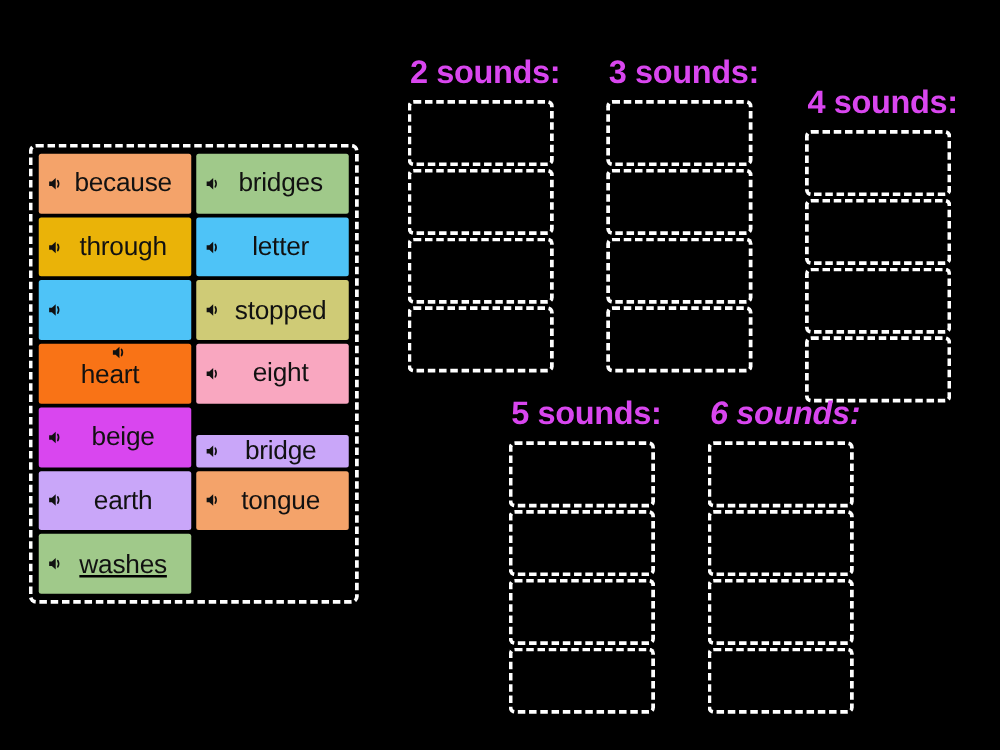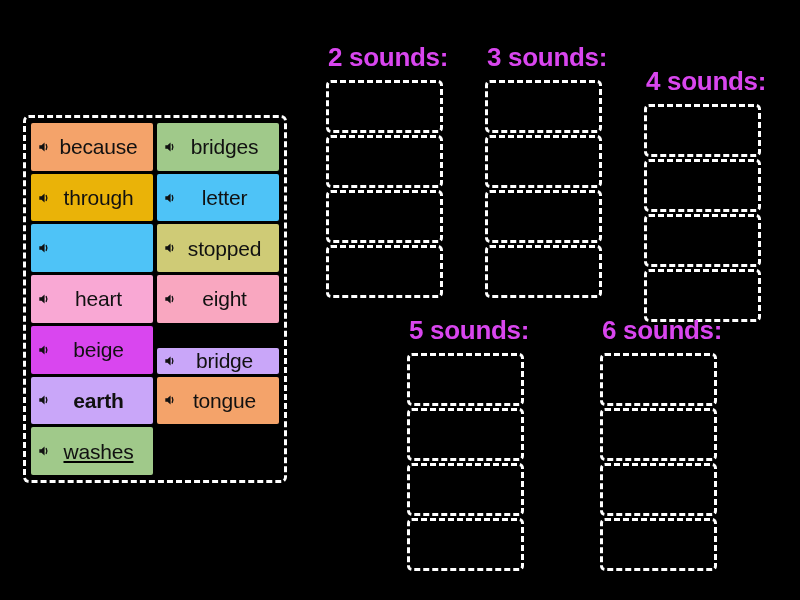--- a/index.html
+++ b/index.html
@@ -87,21 +87,21 @@
     box-sizing: border-box;
     border: 3px dashed #ffffff;
     border-radius: 5px;
     background: transparent;
   }
 
   #group-2 { left: 326px; top: 44px; }
   #group-3 { left: 485px; top: 44px; }
   #group-4 { left: 644px; top: 44px; margin-top: 24px; }
   #group-5 { left: 407px; top: 317px; }
-  #group-6 { left: 600px; top: 317px; }
+  #group-6 { left: 566px; top: 317px; font-style: italic; }
 </style>
 </head>
 <body>
 
 <div id="word-bank">
   <div id="word-grid">
       <div class="word-tile" style="background: rgb(244, 163, 106);">
         <span class="speaker-icon"><svg viewBox="0 0 16 16" xmlns="http://www.w3.org/2000/svg">
             <path d="M1.5 6 H4 L7.5 2.8 V13.2 L4 10 H1.5 Z" fill="#111111"></path>
             <path d="M9.4 5.2 Q11 8 9.4 10.8" stroke="#111111" stroke-width="1.5" fill="none" stroke-linecap="round"></path>
@@ -135,21 +135,21 @@
             <path d="M9.4 5.2 Q11 8 9.4 10.8" stroke="#111111" stroke-width="1.5" fill="none" stroke-linecap="round"></path>
           </svg></span>
       </div>
       <div class="word-tile" style="background: rgb(207, 203, 118);">
         <span class="speaker-icon"><svg viewBox="0 0 16 16" xmlns="http://www.w3.org/2000/svg">
             <path d="M1.5 6 H4 L7.5 2.8 V13.2 L4 10 H1.5 Z" fill="#111111"></path>
             <path d="M9.4 5.2 Q11 8 9.4 10.8" stroke="#111111" stroke-width="1.5" fill="none" stroke-linecap="round"></path>
           </svg></span>
         <span class="word-label">stopped</span>
       </div>
-      <div class="word-tile" style="background: #f9a8d4;">
+      <div class="word-tile" style="background: #f97316; flex-direction: column;">
         <span class="speaker-icon"><svg viewBox="0 0 16 16" xmlns="http://www.w3.org/2000/svg">
             <path d="M1.5 6 H4 L7.5 2.8 V13.2 L4 10 H1.5 Z" fill="#111111"></path>
             <path d="M9.4 5.2 Q11 8 9.4 10.8" stroke="#111111" stroke-width="1.5" fill="none" stroke-linecap="round"></path>
           </svg></span>
         <span class="word-label">heart</span>
       </div>
       <div class="word-tile" style="background: rgb(249, 167, 192);">
         <span class="speaker-icon"><svg viewBox="0 0 16 16" xmlns="http://www.w3.org/2000/svg">
             <path d="M1.5 6 H4 L7.5 2.8 V13.2 L4 10 H1.5 Z" fill="#111111"></path>
             <path d="M9.4 5.2 Q11 8 9.4 10.8" stroke="#111111" stroke-width="1.5" fill="none" stroke-linecap="round"></path>
@@ -163,21 +163,21 @@
           </svg></span>
         <span class="word-label">beige</span>
       </div>
       <div class="word-tile" style="background: rgb(201, 166, 249); margin-top: 22px;">
         <span class="speaker-icon"><svg viewBox="0 0 16 16" xmlns="http://www.w3.org/2000/svg">
             <path d="M1.5 6 H4 L7.5 2.8 V13.2 L4 10 H1.5 Z" fill="#111111"></path>
             <path d="M9.4 5.2 Q11 8 9.4 10.8" stroke="#111111" stroke-width="1.5" fill="none" stroke-linecap="round"></path>
           </svg></span>
         <span class="word-label">bridge</span>
       </div>
-      <div class="word-tile" style="background: rgb(201, 166, 249); font-weight: bold;">
+      <div class="word-tile" style="background: rgb(201, 166, 249);">
         <span class="speaker-icon"><svg viewBox="0 0 16 16" xmlns="http://www.w3.org/2000/svg">
             <path d="M1.5 6 H4 L7.5 2.8 V13.2 L4 10 H1.5 Z" fill="#111111"></path>
             <path d="M9.4 5.2 Q11 8 9.4 10.8" stroke="#111111" stroke-width="1.5" fill="none" stroke-linecap="round"></path>
           </svg></span>
         <span class="word-label">earth</span>
       </div>
       <div class="word-tile" style="background: rgb(244, 163, 106);">
         <span class="speaker-icon"><svg viewBox="0 0 16 16" xmlns="http://www.w3.org/2000/svg">
             <path d="M1.5 6 H4 L7.5 2.8 V13.2 L4 10 H1.5 Z" fill="#111111"></path>
             <path d="M9.4 5.2 Q11 8 9.4 10.8" stroke="#111111" stroke-width="1.5" fill="none" stroke-linecap="round"></path>

